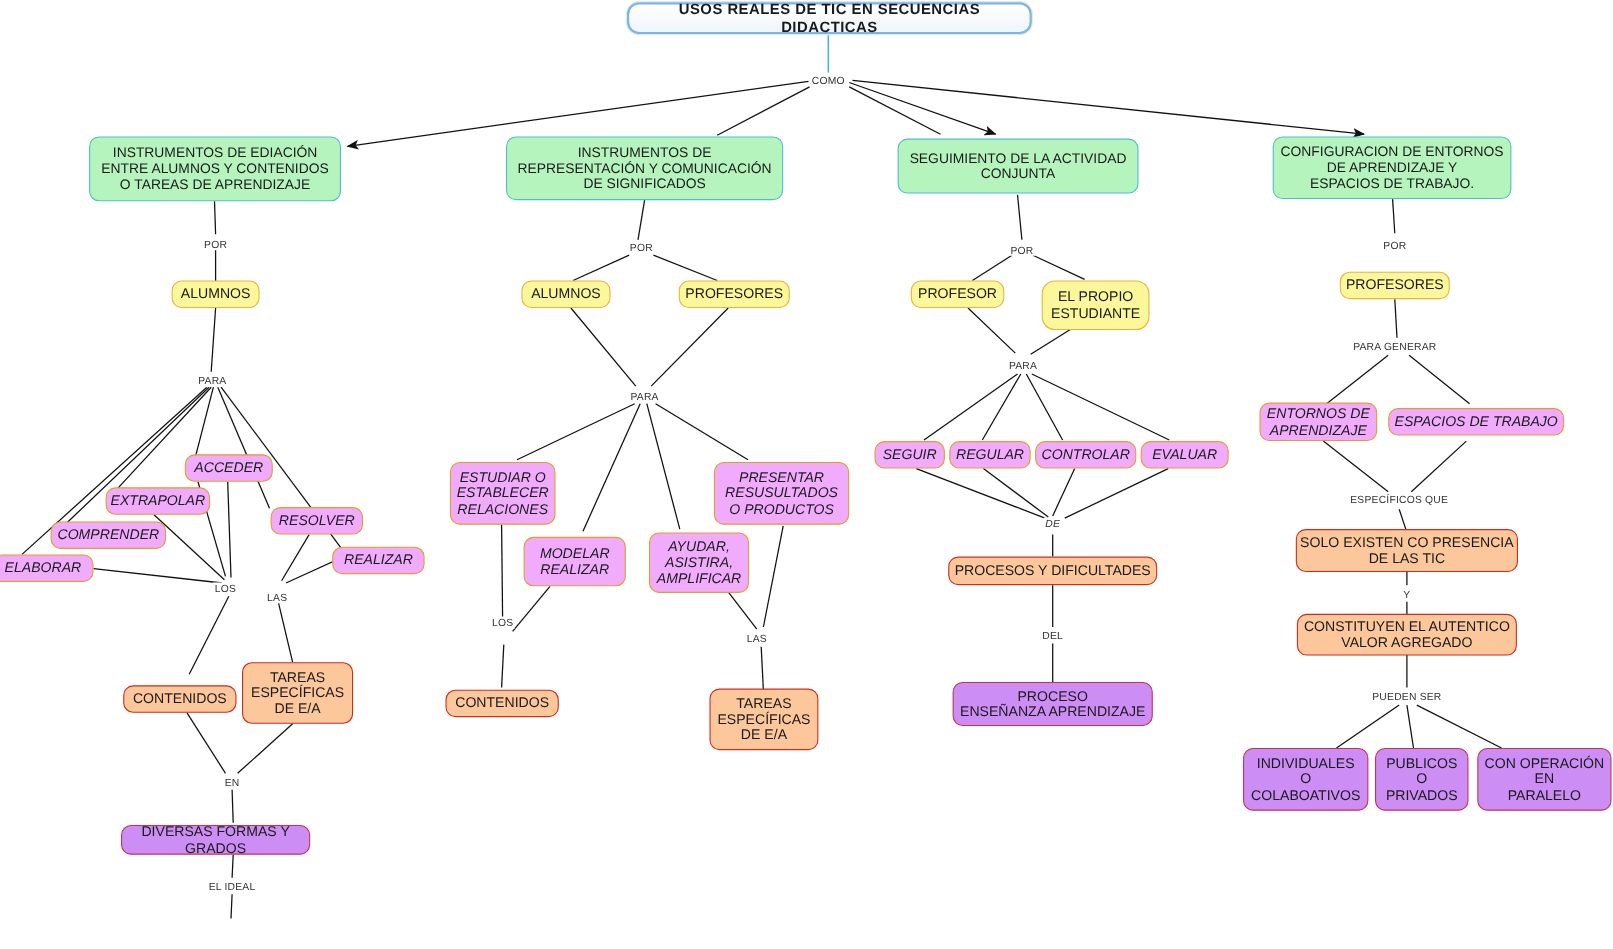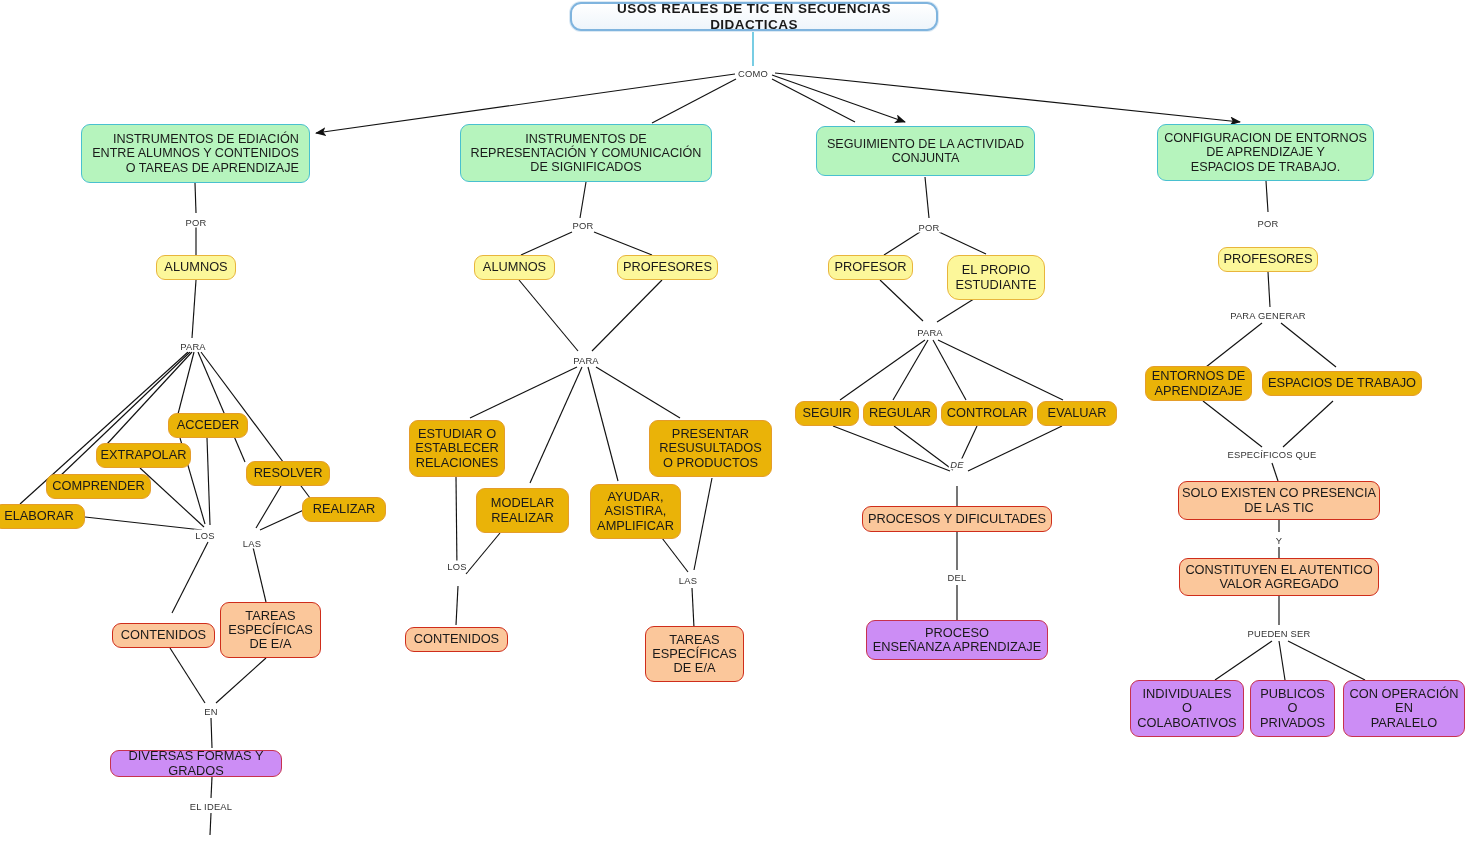--- a/index.html
+++ b/index.html
@@ -30,23 +30,24 @@
     background:#b6f4bd;
     border:1.6px solid #49c0cf;
     font-size:12.6px;
   }
   .n-yellow{
     background:#fcf79a;
     border:1.6px solid #e8b53c;
     font-size:12.8px;
   }
   .n-orange{
-    background:#eab308;
+    background:#f0abfc;
     border:1.6px solid #e59d2a;
     font-size:12.8px;
+    font-style:italic;
   }
   .n-peach{
     background:#fbc79b;
     border:1.6px solid #cf2d1b;
     font-size:12.8px;
   }
   .n-purple{
     background:#cc8df5;
     border:1.6px solid #c7324f;
     font-size:12.8px;
@@ -161,21 +162,21 @@
       <line x1="1279" y1="547" x2="1279" y2="559"></line>
       <line x1="1279" y1="595" x2="1279" y2="625"></line>
       <line x1="1272" y1="641" x2="1215" y2="680"></line>
       <line x1="1279" y1="641" x2="1285" y2="680"></line>
       <line x1="1288" y1="641" x2="1365" y2="680"></line>
     </g>
   </svg>
 
   <div class="node n-title" style="left:570px;top:2px;width:368px;height:29px;">USOS REALES DE TIC EN SECUENCIAS DIDACTICAS</div>
 
-  <div class="node n-green" style="left:81px;top:124px;width:229px;height:59px;text-align:right;">INSTRUMENTOS  DE EDIACIÓN
+  <div class="node n-green" style="left:81px;top:124px;width:229px;height:59px;">INSTRUMENTOS  DE EDIACIÓN
 ENTRE ALUMNOS  Y CONTENIDOS
 O TAREAS DE APRENDIZAJE</div>
   <div class="node n-yellow" style="left:156px;top:255px;width:80px;height:25px;">ALUMNOS</div>
   <div class="node n-orange" style="left:168px;top:413px;width:80px;height:25px;">ACCEDER</div>
   <div class="node n-orange" style="left:96px;top:443px;width:95px;height:25px;">EXTRAPOLAR</div>
   <div class="node n-orange" style="left:46px;top:474px;width:105px;height:25px;">COMPRENDER</div>
   <div class="node n-orange" style="left:-7px;top:504px;width:92px;height:25px;">ELABORAR</div>
   <div class="node n-orange" style="left:246px;top:461px;width:84px;height:25px;">RESOLVER</div>
   <div class="node n-orange" style="left:302px;top:497px;width:84px;height:25px;">REALIZAR</div>
   <div class="node n-peach" style="left:112px;top:623px;width:103px;height:25px;">CONTENIDOS</div>
@@ -249,21 +250,21 @@
   <div class="elabel" style="left:211px;top:711px;">EN</div>
   <div class="elabel" style="left:211px;top:806px;">EL IDEAL</div>
 
   <div class="elabel" style="left:583px;top:225px;">POR</div>
   <div class="elabel" style="left:586px;top:360px;">PARA</div>
   <div class="elabel" style="left:457px;top:566px;">LOS</div>
   <div class="elabel" style="left:688px;top:580px;">LAS</div>
 
   <div class="elabel" style="left:929px;top:227px;">POR</div>
   <div class="elabel" style="left:930px;top:332px;">PARA</div>
-  <div class="elabel" style="left:957px;top:464px;font-style:italic;">DE</div>
+  <div class="elabel" style="left:957px;top:476px;font-style:italic;">DE</div>
   <div class="elabel" style="left:957px;top:577px;">DEL</div>
 
   <div class="elabel" style="left:1268px;top:223px;">POR</div>
   <div class="elabel" style="left:1268px;top:315px;">PARA GENERAR</div>
   <div class="elabel" style="left:1272px;top:454px;">ESPECÍFICOS QUE</div>
   <div class="elabel" style="left:1279px;top:540px;">Y</div>
   <div class="elabel" style="left:1279px;top:633px;">PUEDEN SER</div>
 
 </div>
 

